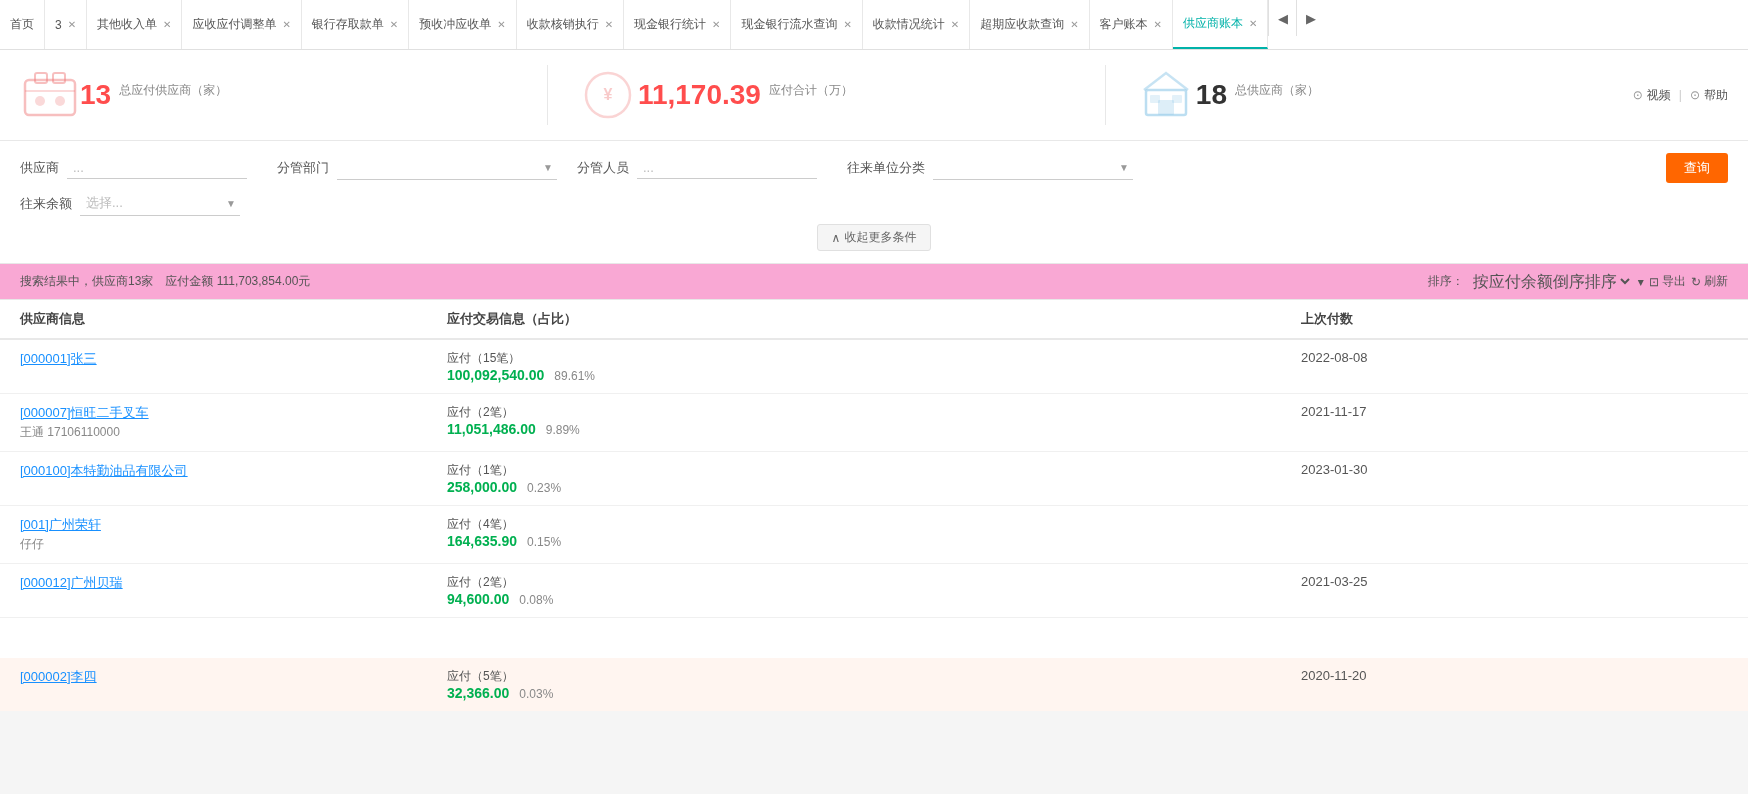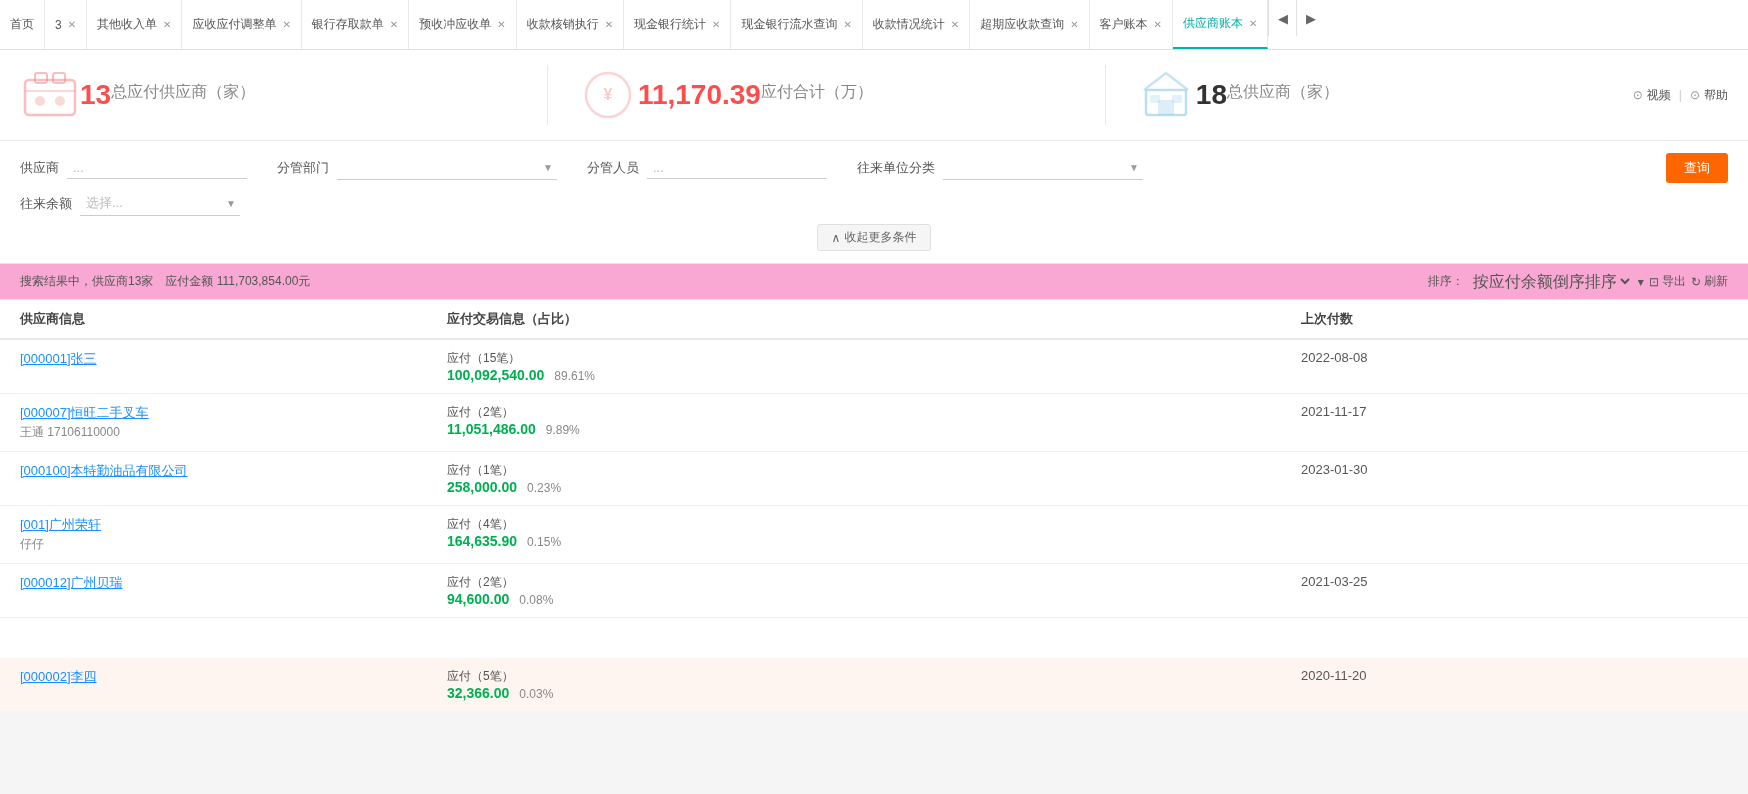--- a/index.html
+++ b/index.html
@@ -20,21 +20,21 @@
     .nav-arrow { width: 28px; height: 36px; display: flex; align-items: center; justify-content: center; cursor: pointer; background: #fff; border-left: 1px solid #e0e0e0; color: #666; flex-shrink: 0; }
 
     
     .stats-row {
       display: flex; background: #fff; border-bottom: 1px solid #e8e8e8; padding: 15px 20px;
       align-items: center;
     }
     .stat-block { display: flex; align-items: center; flex: 1; }
     .stat-info { display: flex; flex-direction: row; }
     .stat-value { font-size: 28px; font-weight: bold; color: #ff4d4d; line-height: 1.2; }
-    .stat-label { font-size: 16px; color: #888; margin-top: 4px; }
+    .stat-label { font-size: 12px; color: #888; margin-top: 4px; margin-left: 8px; }
     .stat-divider { width: 1px; background: #e8e8e8; height: 60px; margin: 0 30px; }
 
     
     .filter-section {
       background: #fff; padding: 12px 20px 10px; border-bottom: 1px solid #e8e8e8;
     }
     .filter-row { display: flex; align-items: center; margin-bottom: 8px; flex-wrap: wrap; }
     .filter-item { display: flex; align-items: center; gap: 8px; }
     .filter-label { font-size: 13px; color: #555; white-space: nowrap; }
     .filter-input {
@@ -227,21 +227,21 @@
     </div>
 
     <div class="filter-item" style="margin-left:30px;">
       <span class="filter-label">分管部门</span>
       <div class="filter-select-wrap" style="width:220px;">
         <span class="filter-select-text"></span>
         <span class="dropdown-arrow">▼</span>
       </div>
     </div>
 
-    <div class="filter-item" style="margin-left:30px;">
+    <div class="filter-item" style="margin-left:20px;">
       <span class="filter-label">分管人员</span>
       <input class="filter-input" type="text" style="width: 180px;" placeholder="...">
     </div>
 
     <div class="filter-item" style="margin-left:30px;">
       <span class="filter-label">往来单位分类</span>
       <div class="filter-select-wrap" style="width:200px;">
         <span class="filter-select-text"></span>
         <span class="dropdown-arrow">▼</span>
       </div>

